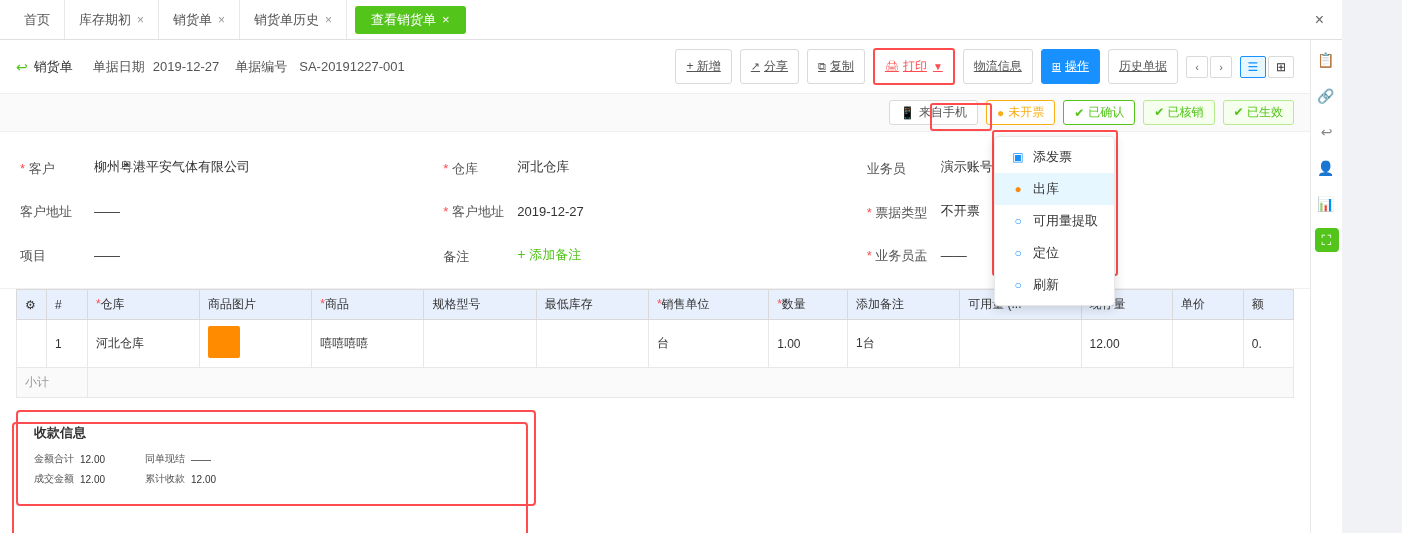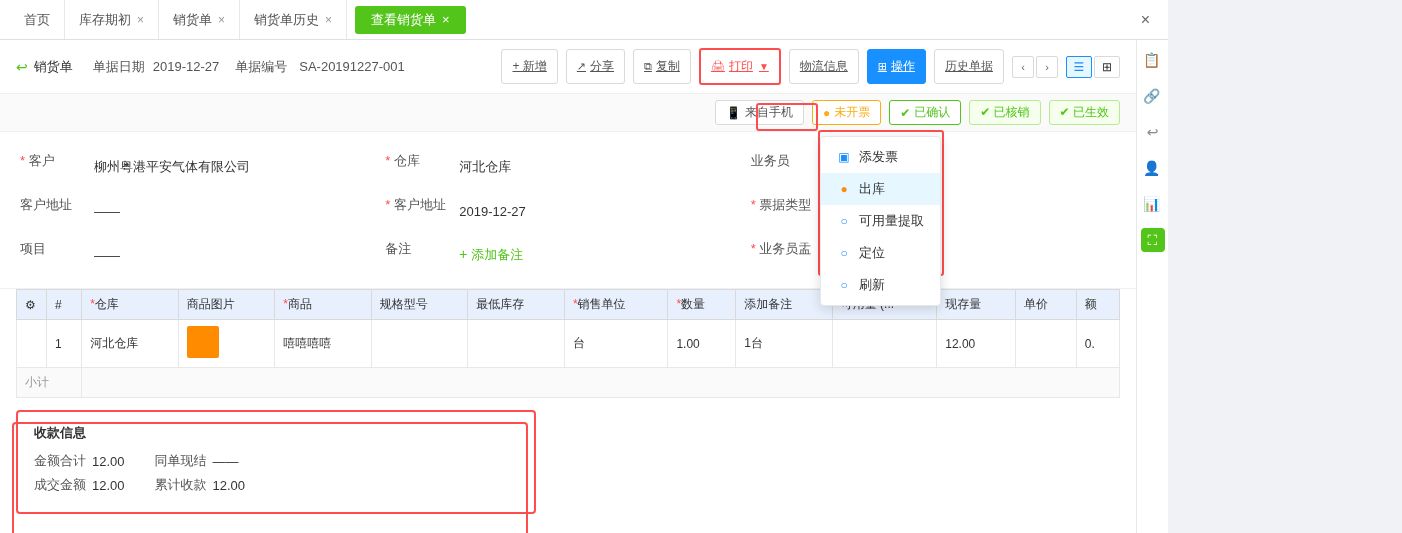--- a/index.html
+++ b/index.html
@@ -86,21 +86,21 @@
     .sub-btn.success { color: #52c41a; border-color: #52c41a; }
 
     
     .form-section {
       padding: 12px 20px; border-bottom: 1px solid #f0f0f0;
     }
     .form-row {
       display: flex; align-items: center; margin-bottom: 10px; gap: 0;
     }
     .form-field {
-      display: flex; align-items: center; flex: 1; min-width: 0;
+      display: flex; align-items: flex-end; flex: 1; min-width: 0;
     }
     .field-label {
       color: #555; white-space: nowrap; min-width: 70px;
       font-size: 13px;
     }
     .field-label.required::before {
       content: '* '; color: #ff4d4f;
     }
     .field-value {
       color: #333; font-size: 13px; padding: 2px 4px; margin-top: 12px;
@@ -131,21 +131,21 @@
     .gear-col { width: 30px; text-align: center; }
     .product-img { width: 32px; height: 32px; background: #ff8c00; border-radius: 2px; display: inline-block; }
 
     
     .footer-info {
       margin: 12px 16px; border: 2px solid #ff4d4f; border-radius: 4px;
       padding: 12px 16px; max-width: 520px;
     }
     .footer-info-title { font-weight: bold; font-size: 13px; margin-bottom: 10px; }
     .footer-info-row {
-      display: flex; gap: 30px; margin-bottom: 6px; font-size: 13px;
+      display: flex; gap: 40px; margin-bottom: 6px; font-size: 10px;
     }
     .fi-item { display: flex; align-items: center; gap: 6px; }
     .fi-label { color: #555; }
     .fi-value { color: #333; }
     .fi-value.red { color: #ff4d4f; }
 
     
     .dropdown-menu {
       position: absolute; top: 68px; right: 200px;
       background: #fff; border: 1px solid #e8e8e8;
@@ -184,21 +184,21 @@
     
     .nav-arrows { display: flex; gap: 2px; }
     .nav-arrow { width: 22px; height: 22px; border: 1px solid #d9d9d9; border-radius: 2px; display: flex; align-items: center; justify-content: center; cursor: pointer; font-size: 11px; color: #666; }
     .view-toggle { display: flex; gap: 2px; }
     .view-btn { width: 26px; height: 22px; border: 1px solid #d9d9d9; border-radius: 2px; display: flex; align-items: center; justify-content: center; cursor: pointer; font-size: 12px; }
     .view-btn.active { background: #e6f7ff; border-color: #1890ff; color: #1890ff; }
   </style>
 </head>
 <body>
 
-<div style="width:1168px; min-height:533px; background:#a16207; position:relative; overflow:hidden;">
+<div style="width:1342px; min-height:533px; background:#a16207; position:relative; overflow:hidden;">
 
   <div class="tab-bar">
     <div class="tab-item">
       <span>首页</span>
     </div>
     <div class="tab-item">
       <span>库存期初</span>
       <span class="tab-close">×</span>
     </div>
     <div class="tab-item">

